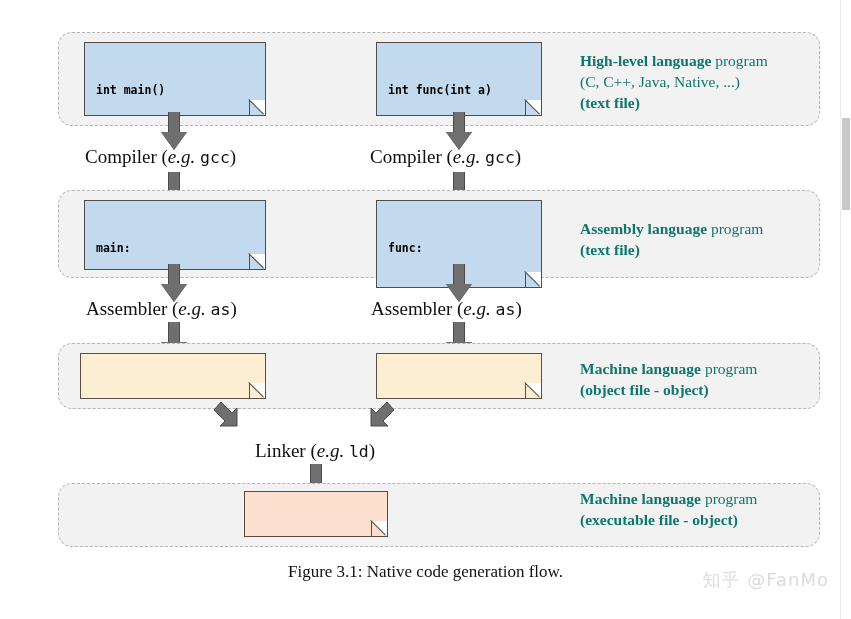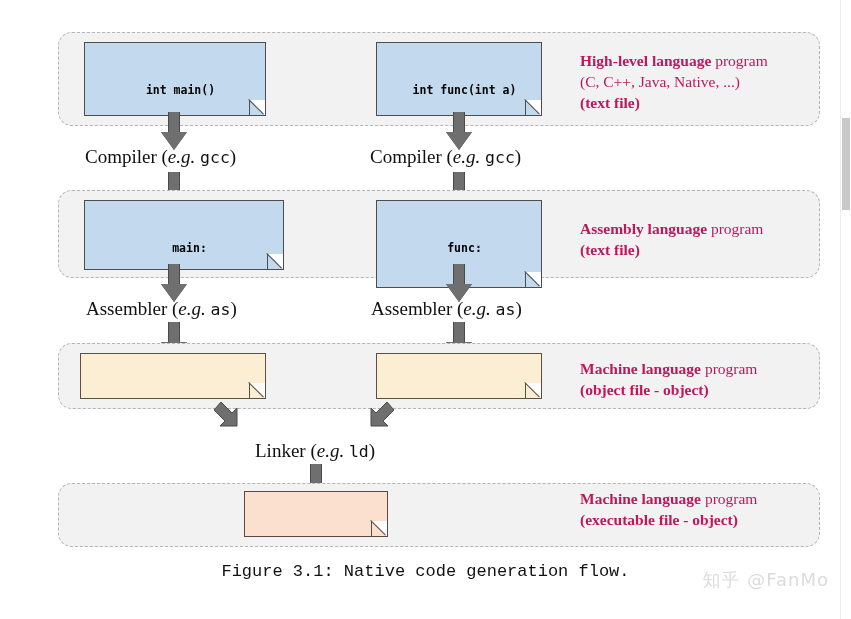--- a/index.html
+++ b/index.html
@@ -40,21 +40,20 @@
     border: 1.5px solid #4d4d4d;
     background: #c3d9ee;
     font-family: "DejaVu Sans Mono", "Liberation Mono", monospace;
     font-weight: bold;
     font-size: 11.5px;
     line-height: 16px;
     color: #000;
     padding: 7px 0 5px 11px;
     white-space: pre;
     overflow: hidden;
-    text-align: center;
   }
   
   .doc .fold {
     position: absolute;
     right: 0;
     bottom: 0;
     width: 15px;
     height: 15px;
     background: linear-gradient(to bottom left, #ffffff 0 50%, transparent 50% 100%);
     border-left: 1.2px solid #4d4d4d;
@@ -142,33 +141,33 @@
     font-family: "DejaVu Sans Mono", "Liberation Mono", monospace;
     font-size: 16.5px;
   }
 
   
   .desc {
     position: absolute;
     font-family: "Liberation Serif", "DejaVu Serif", serif;
     font-size: 15.5px;
     line-height: 21px;
-    color: #be185d;
+    color: #0f766e;
     white-space: nowrap;
   }
   .desc b { font-weight: bold; }
 
   
   #caption {
     position: absolute;
     left: 0;
     top: 562px;
     width: 851px;
     text-align: center;
-    font-family: Liberation Mono, monospace;
+    font-family: Liberation Serif, serif;
     font-size: 17px;
     color: #111;
   }
 
   
   #watermark {
     position: absolute;
     right: 22px;
     top: 568px;
     font-family: "DejaVu Sans", sans-serif;
@@ -251,21 +250,21 @@
     <span class="shaft"></span>
       <span class="head"></span>
   </div>
   <div class="arrow-down" style="left:446px; top:172px;">
     <span class="shaft"></span>
       <span class="head"></span>
   </div>
 
   <div class="stage" style="left:58px; top:190px; width:762px; height:88px;"></div>
 
-  <div class="doc" style="left:84px; top:200px; width:200px; height:70px;">
+  <div class="doc" style="left:84px; top:200px; width:182px; height:70px;">
     <span class="codeline">main:</span>
     
     
     
     <span class="fold"></span>
   </div>
 
   <div class="doc" style="left:376px; top:200px; width:166px; height:88px;">
     <span class="codeline">func:</span>
     

